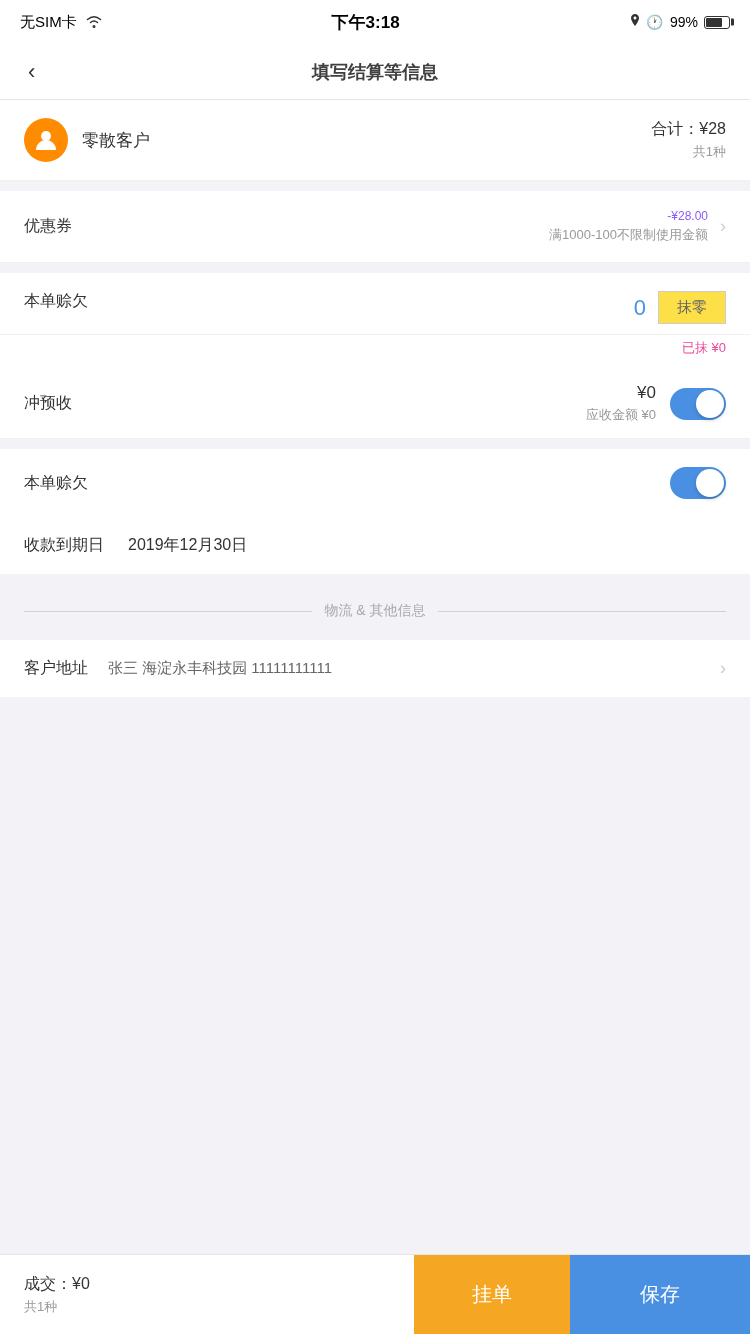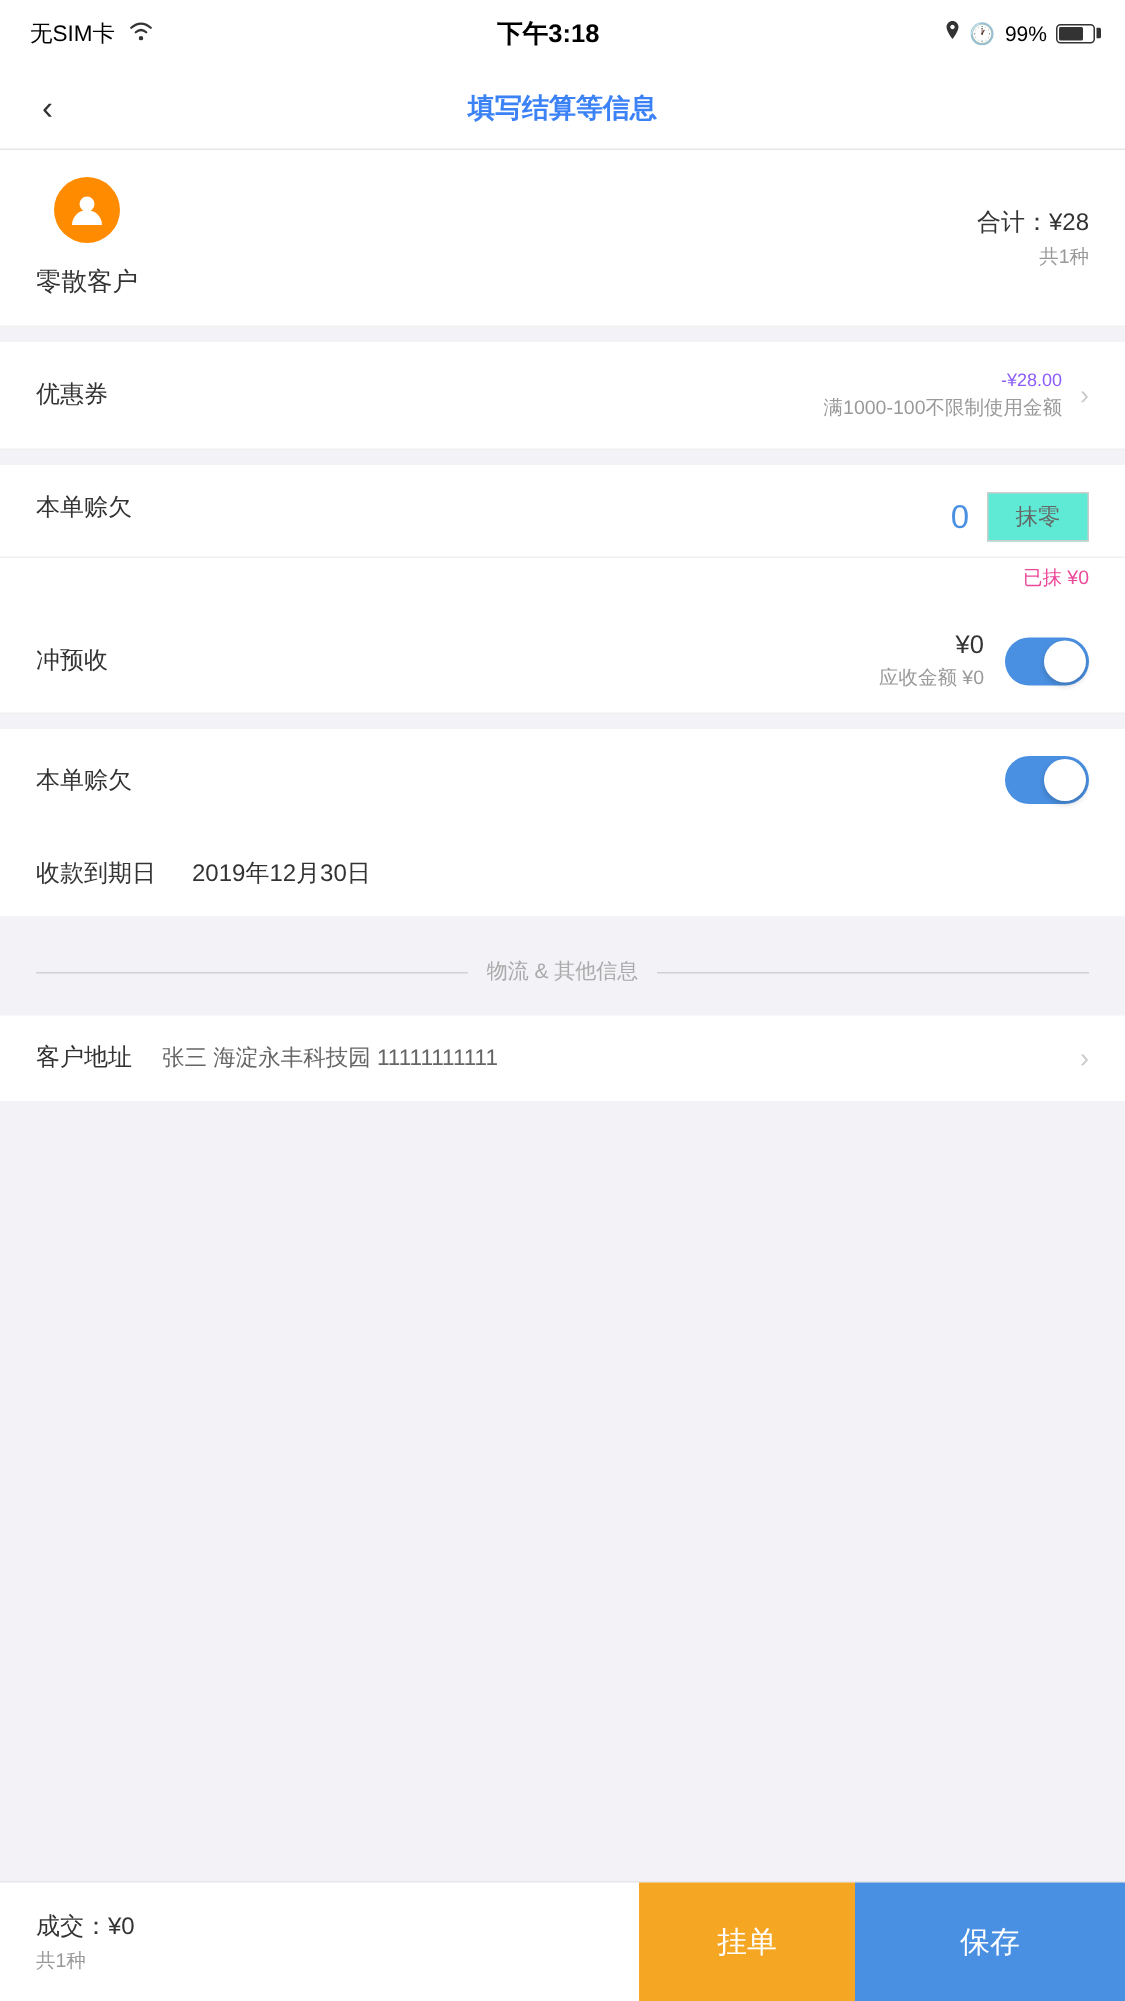--- a/index.html
+++ b/index.html
@@ -57,42 +57,41 @@
       color: #333;
       cursor: pointer;
       padding: 8px;
     }
     .nav-title {
       position: absolute;
       left: 50%;
       transform: translateX(-50%);
       font-size: 18px;
       font-weight: 600;
-      color: #3b82f6;
+      color: #404040;
     }
 
     
     .content {
       padding-bottom: 90px;
     }
 
     
     .customer-row {
       background: #fff;
       padding: 18px 24px;
       display: flex;
       align-items: center;
       justify-content: space-between;
       border-bottom: 1px solid #f0f0f0;
     }
     .customer-left {
       display: flex;
       align-items: center;
       gap: 14px;
-      flex-direction: column;
     }
     .avatar {
       width: 44px; height: 44px;
       background: #ff8c00;
       border-radius: 50%;
       display: flex; align-items: center; justify-content: center;
       color: #fff; font-size: 20px;
     }
     .customer-name {
       font-size: 17px;
@@ -171,21 +170,21 @@
       font-size: 22px;
       color: #4a90e2;
       font-weight: 500;
     }
     .btn-round {
       border: 1.5px solid #ccc;
       border-radius: 0;
       padding: 6px 18px;
       font-size: 15px;
       color: #666;
-      background: #5eead4;
+      background: #fde047;
       cursor: pointer;
     }
     .deal-sub {
       font-size: 13px;
       color: #ec4899;
       text-align: right;
       padding: 4px 24px 12px;
       background: #fff;
     }
 
@@ -319,21 +318,21 @@
     .bottom-deal {
       font-size: 16px;
       color: #333;
     }
     .bottom-count {
       font-size: 13px;
       color: #999;
       margin-top: 3px;
     }
     .btn-hang {
-      width: 144px;
+      width: 156px;
       height: 80px;
       background: #f5a623;
       display: flex;
       align-items: center;
       justify-content: center;
       font-size: 20px;
       color: #fff;
       font-weight: 500;
       cursor: pointer;
     }

